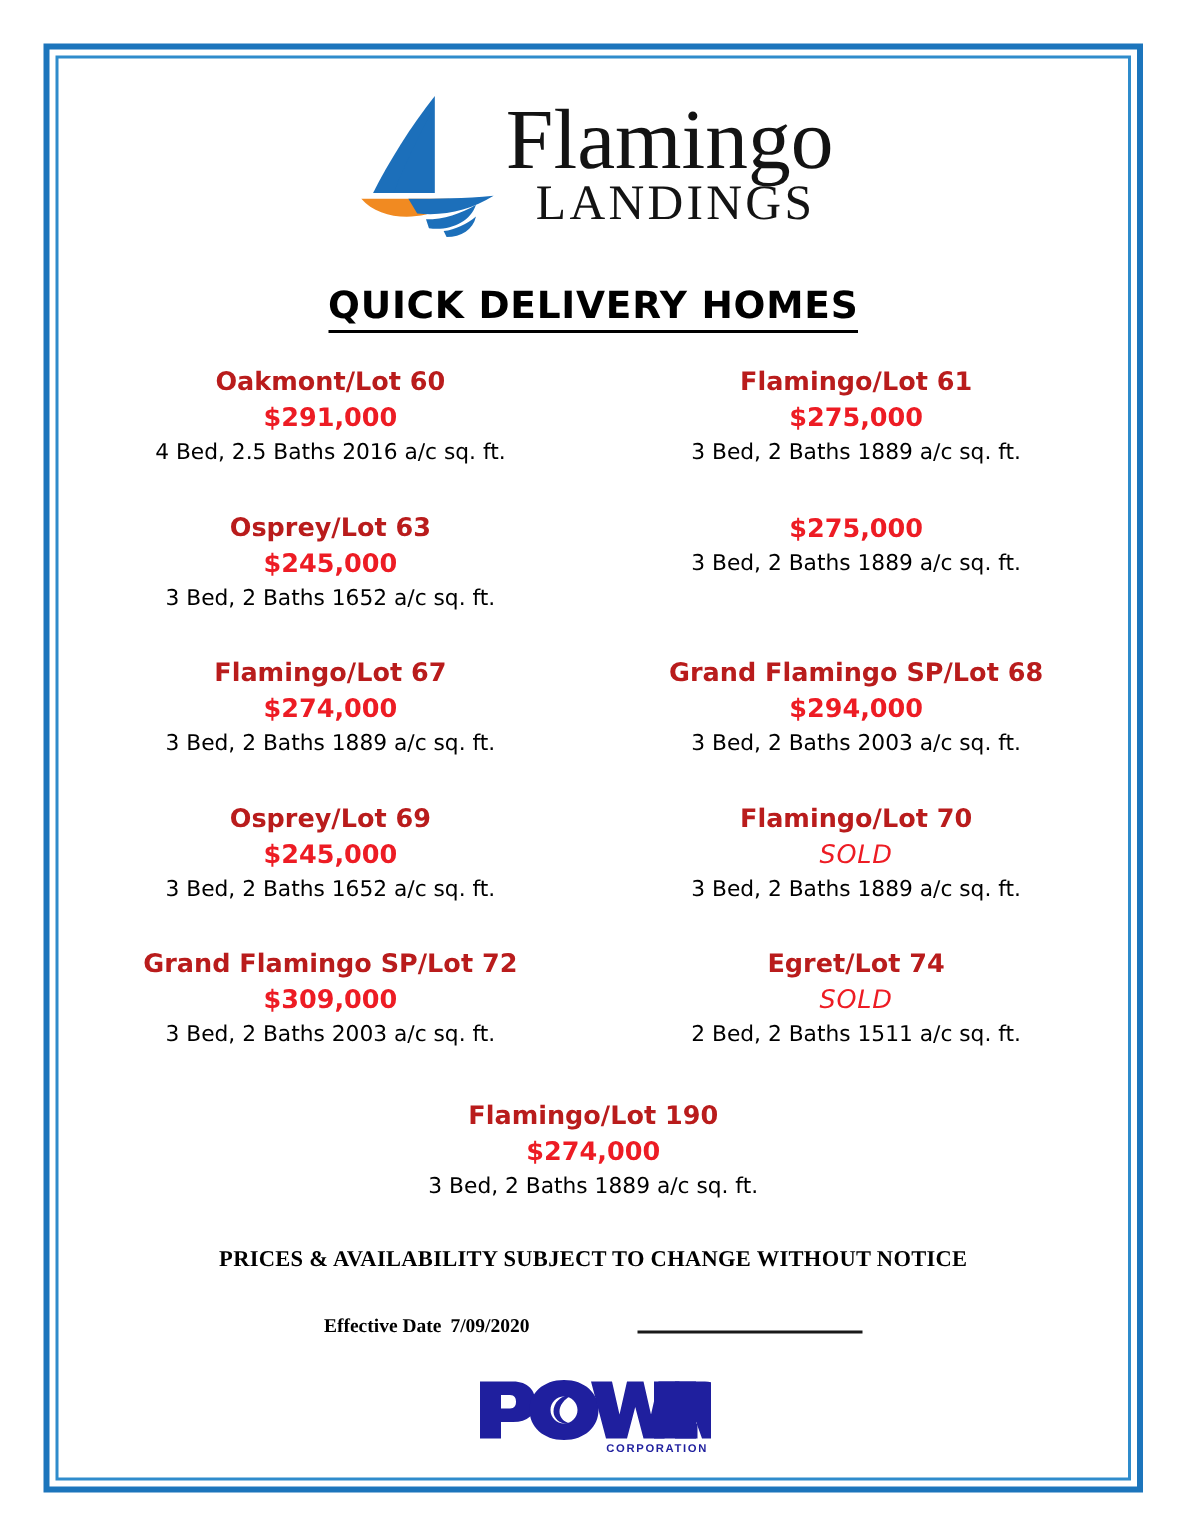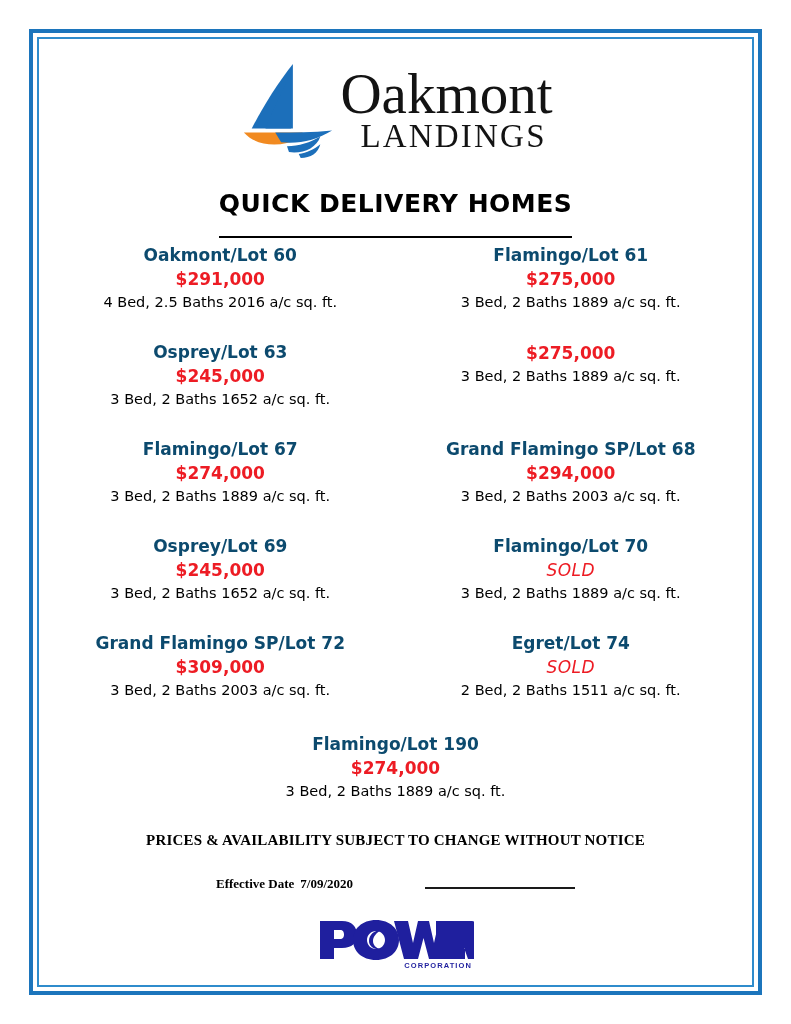--- a/index.html
+++ b/index.html
@@ -86,21 +86,21 @@
     text-align: center;
     margin-top: 26px;
     font-family: "DejaVu Sans", sans-serif;
     font-size: 25px;
     font-weight: bold;
     color: #000000;
     letter-spacing: 0.5px;
   }
   .doc-title span {
     border-bottom: 2px solid #000;
-    padding-bottom: 18px;
+    padding-bottom: 2px;
   }
 
   
   .listings {
     margin-top: 26px;
   }
   .listing-row {
     display: flex;
     height: 97px;
   }
@@ -108,21 +108,21 @@
     width: 50%;
     box-sizing: border-box;
   }
   .listing {
     text-align: center;
   }
   .listing-name {
     font-family: "DejaVu Sans", sans-serif;
     font-size: 17px;
     font-weight: bold;
-    color: #0c4a6e;
+    color: #b91c1c;
     line-height: 1.35;
   }
   .listing-price {
     font-family: "DejaVu Sans", sans-serif;
     font-size: 17px;
     font-weight: bold;
     color: #ed1c24;
     line-height: 1.45;
   }
   .listing-price.sold {
@@ -202,21 +202,21 @@
 
         <path d="M54 14 C 44 34, 34 54, 28 70 L 54 70 Z" fill="#1c6fba"></path>
 
         <path d="M6 74 C 18 88, 44 90, 62 80 L 66 74 Z" fill="#f18a21"></path>
 
         <path d="M38 74 C 58 74, 76 74, 96 72 C 80 82, 62 86, 44 84 Z" fill="#1c6fba"></path>
         <path d="M50 88 C 62 88, 74 84, 84 78 C 80 90, 66 96, 52 94 Z" fill="#1c6fba"></path>
         <path d="M62 96 C 70 95, 78 91, 84 86 C 82 95, 74 100, 64 100 Z" fill="#1c6fba"></path>
       </svg>
       <div class="logo-words">
-        <div class="logo-lakeside">Oakmont</div>
+        <div class="logo-lakeside">Flamingo</div>
         <div class="logo-landings">LANDINGS</div>
       </div>
     </div>
 
     <div class="doc-title">
       <span>QUICK DELIVERY HOMES</span>
     </div>
 
     <div class="listings">
 

